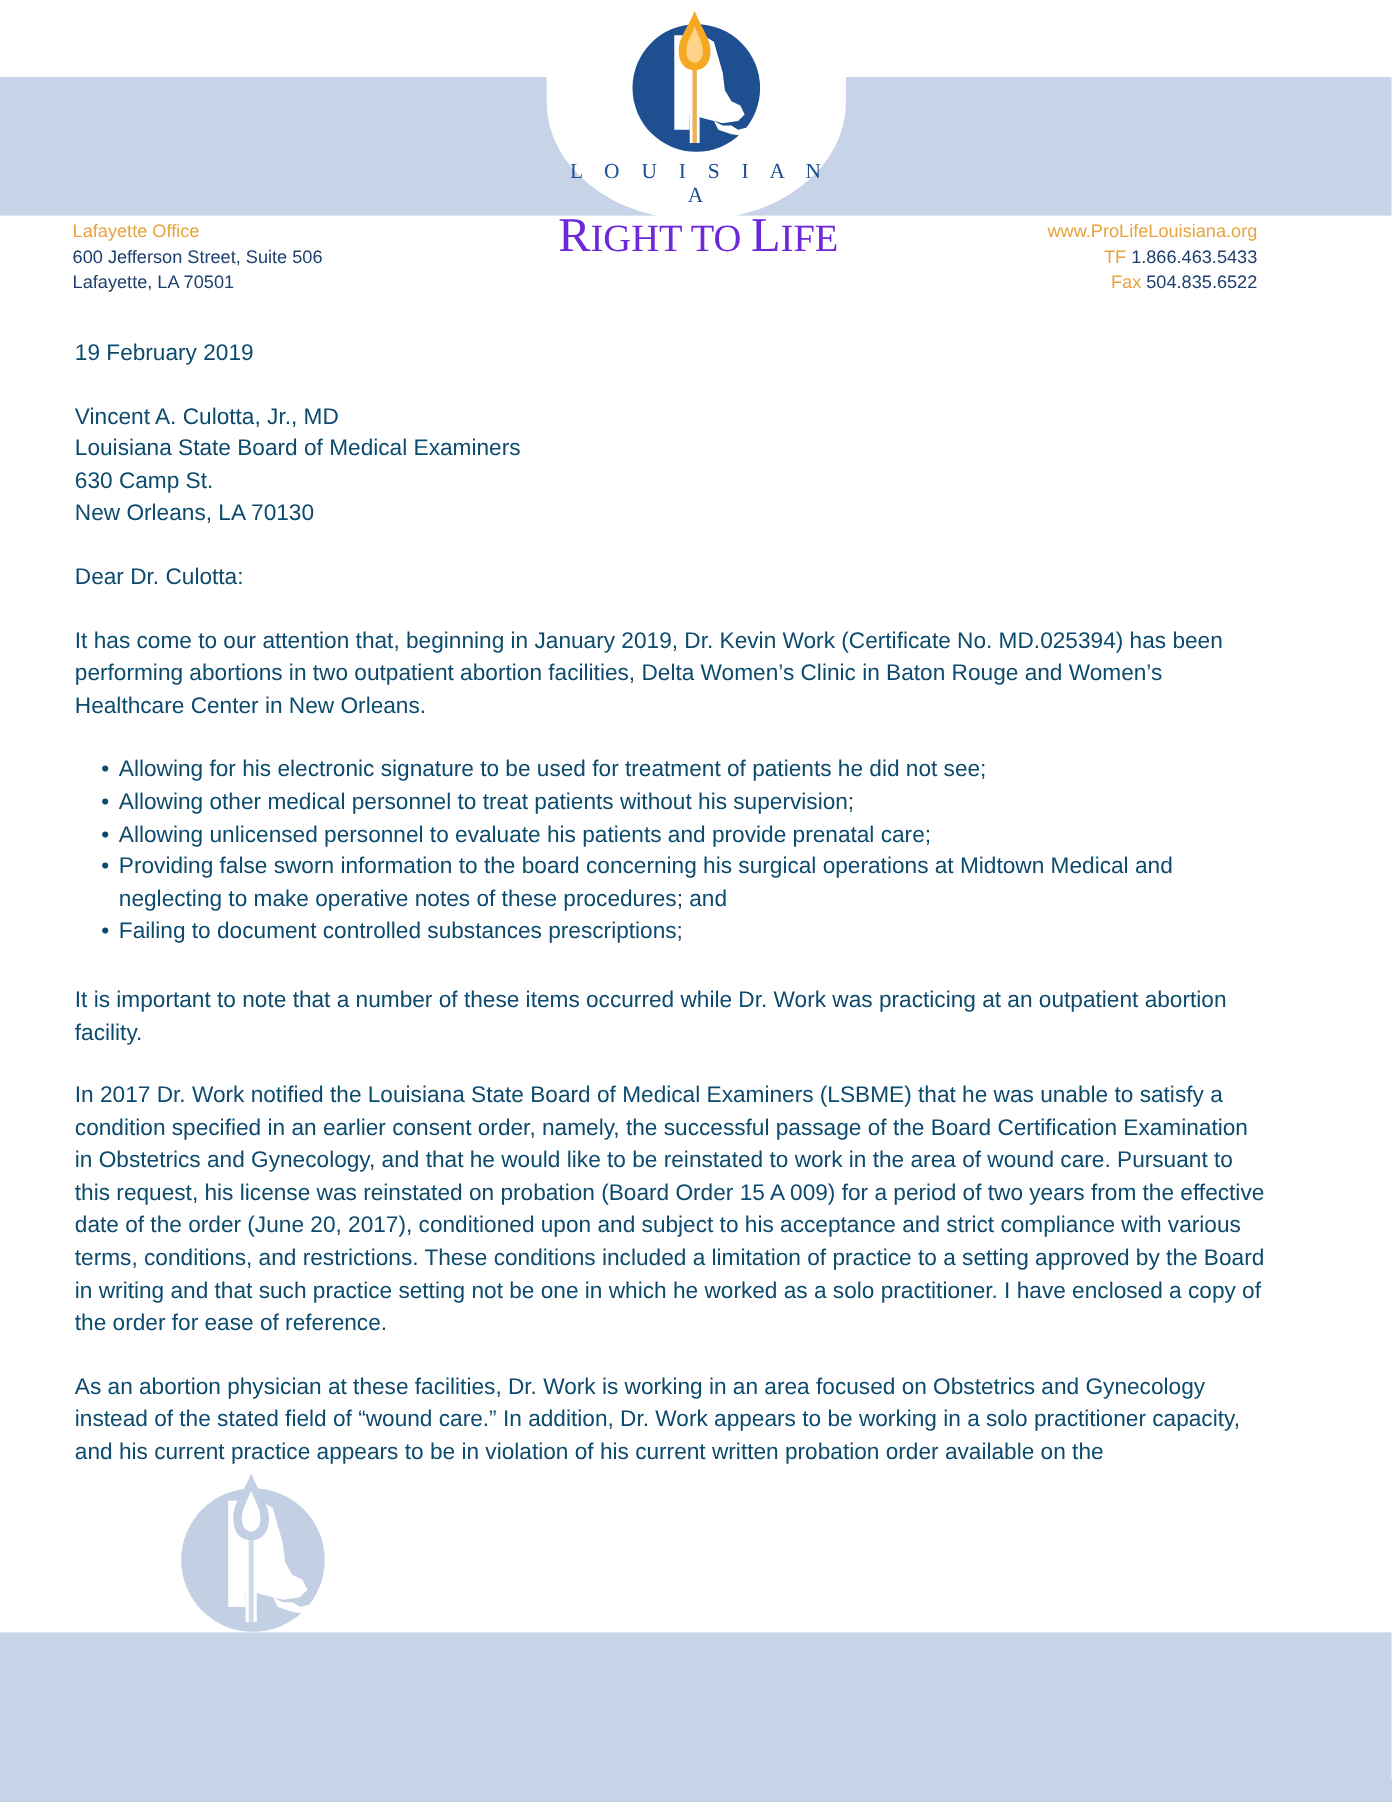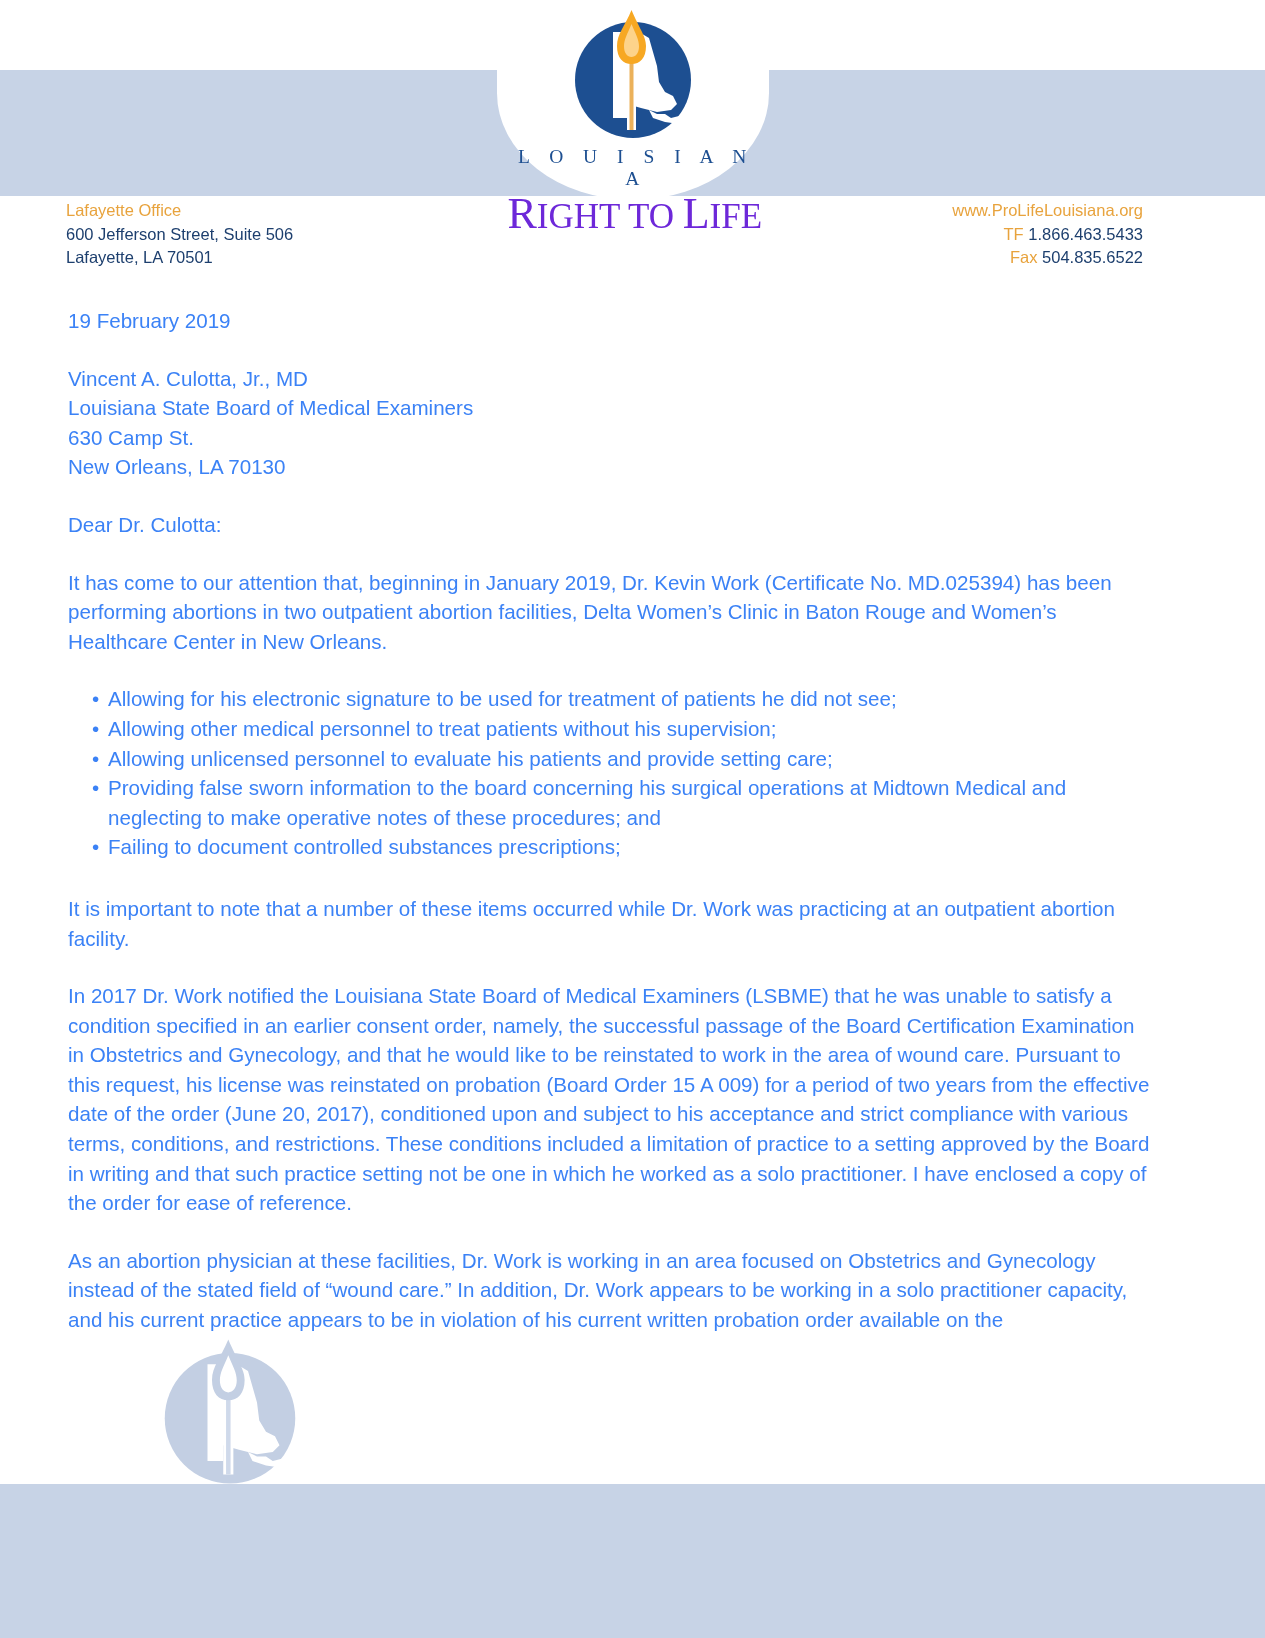--- a/index.html
+++ b/index.html
@@ -63,21 +63,21 @@
   #contact-left  { left:66px;  text-align:left; }
   #contact-mid   { left:50%; transform:translateX(-50%); text-align:center; }
   #contact-right { right:122px; text-align:right; }
 
   
   #letter-body {
     position:absolute;
     left:68px; top:306px; width:1085px;
     font-size:20.6px;
     line-height:29.6px;
-    color:#3b82f6;
+    color:#0c4a6e;
   }
   #letter-body .blk { margin:0 0 28px 0; }
   #letter-body .tight { margin:0; }
 
   ul.bullets { list-style:none; margin:0 0 32px 0; padding:0 0 0 24px; }
   ul.bullets li {
     position:relative;
     padding-left:16px;
     margin:0;
   }
@@ -154,21 +154,21 @@
   </div>
 
   <p class="blk">Dear Dr. Culotta:</p>
 
   <p class="blk">It has come to our attention that, beginning in January 2019, Dr. Kevin Work (Certificate No. MD.025394) has been performing abortions in two outpatient abortion facilities, Delta Women’s Clinic in Baton Rouge and Women’s Healthcare Center in New Orleans.</p>
 
 
   <ul class="bullets">
     <li>Allowing for his electronic signature to be used for treatment of patients he did not see;</li>
     <li>Allowing other medical personnel to treat patients without his supervision;</li>
-    <li>Allowing unlicensed personnel to evaluate his patients and provide setting care;</li>
+    <li>Allowing unlicensed personnel to evaluate his patients and provide prenatal care;</li>
     <li>Providing false sworn information to the board concerning his surgical operations at Midtown Medical and neglecting to make operative notes of these procedures; and</li>
     <li>Failing to document controlled substances prescriptions;</li>
   </ul>
 
   <p class="blk">It is important to note that a number of these items occurred while Dr. Work was practicing at an outpatient abortion facility.</p>
 
   <p class="blk">In 2017 Dr. Work notified the Louisiana State Board of Medical Examiners (LSBME) that he was unable to satisfy a condition specified in an earlier consent order, namely, the successful passage of the Board Certification Examination in Obstetrics and Gynecology, and that he would like to be reinstated to work in the area of wound care.  Pursuant to this request, his license was reinstated on probation (Board Order 15 A 009) for a period of two years from the effective date of the order (June 20, 2017), conditioned upon and subject to his acceptance and strict compliance with various terms, conditions, and restrictions.  These conditions included a limitation of practice to a setting approved by the Board in writing and that such practice setting not be one in which he worked as a solo practitioner.  I have enclosed a copy of the order for ease of reference.</p>
 
   <p class="tight">As an abortion physician at these facilities, Dr. Work is working in an area focused on Obstetrics and Gynecology instead of the stated field of “wound care.”  In addition, Dr. Work appears to be working in a solo practitioner capacity, and his current practice appears to be in violation of his current written probation order available on the</p>
 </div>

